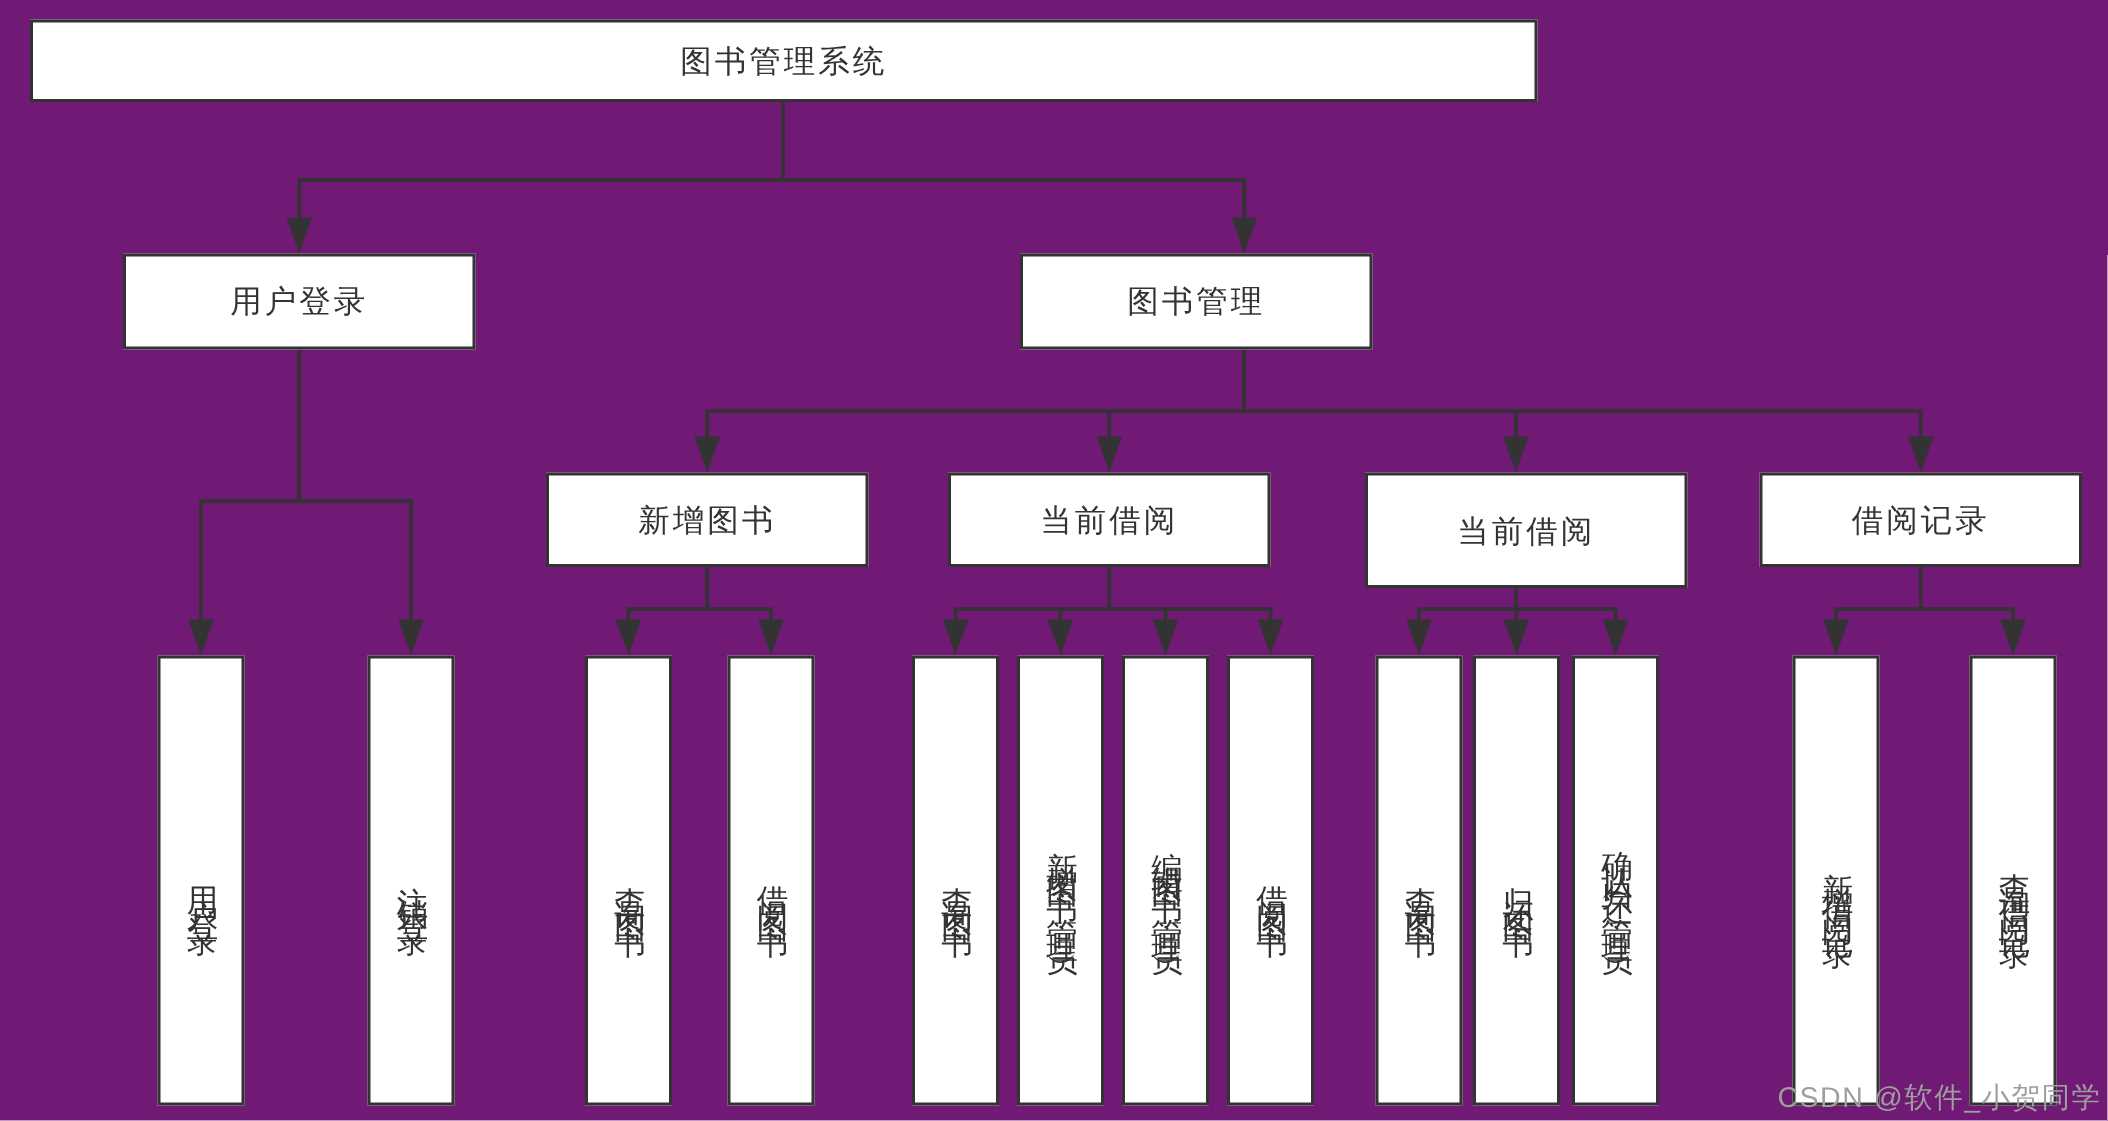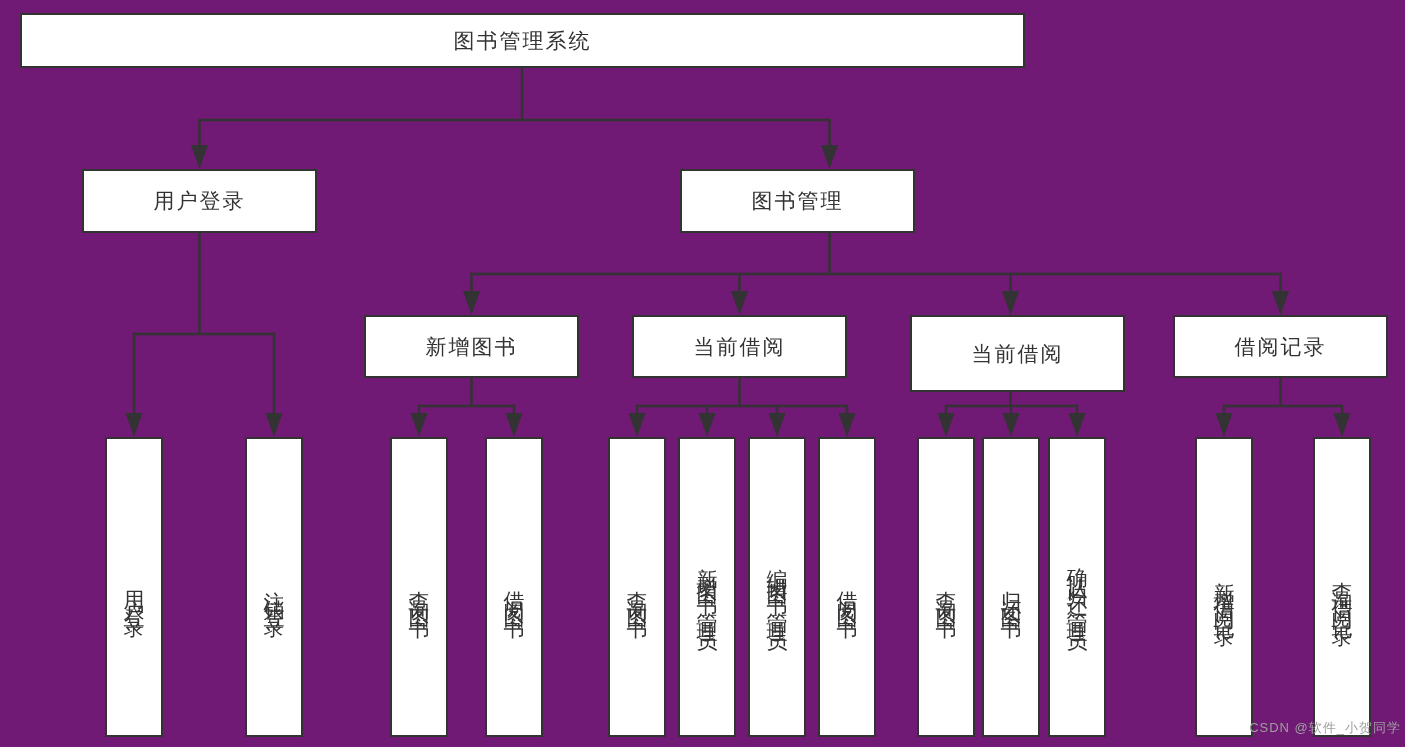--- a/index.html
+++ b/index.html
@@ -32,21 +32,21 @@
     writing-mode:vertical-rl;
     text-orientation:mixed;
     font-size:21px;
     letter-spacing:9px;
     margin-bottom:-9px;
     white-space:nowrap;
   }
   .watermark{
     position:absolute;
     top:719px;right:4px;
-    font-size:13px;
+    font-size:19px;
     letter-spacing:1px;
     color:#9e9e9e;
     z-index:5;
   }
 </style>
 </head>
 <body>
 
 <div class="stage">
 

